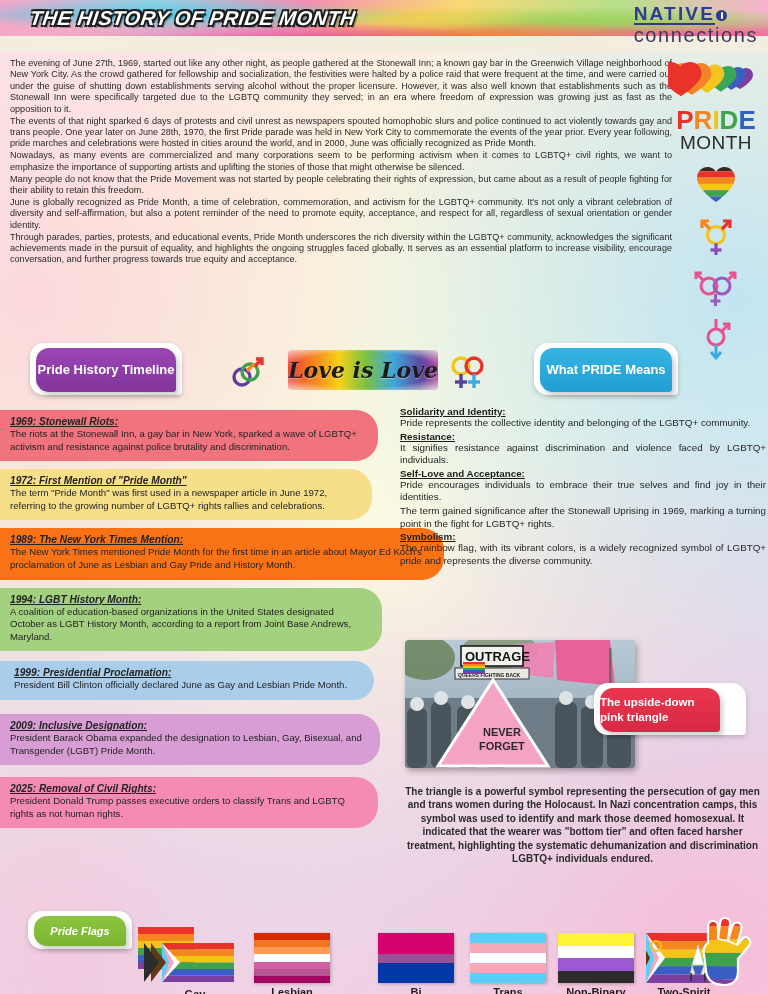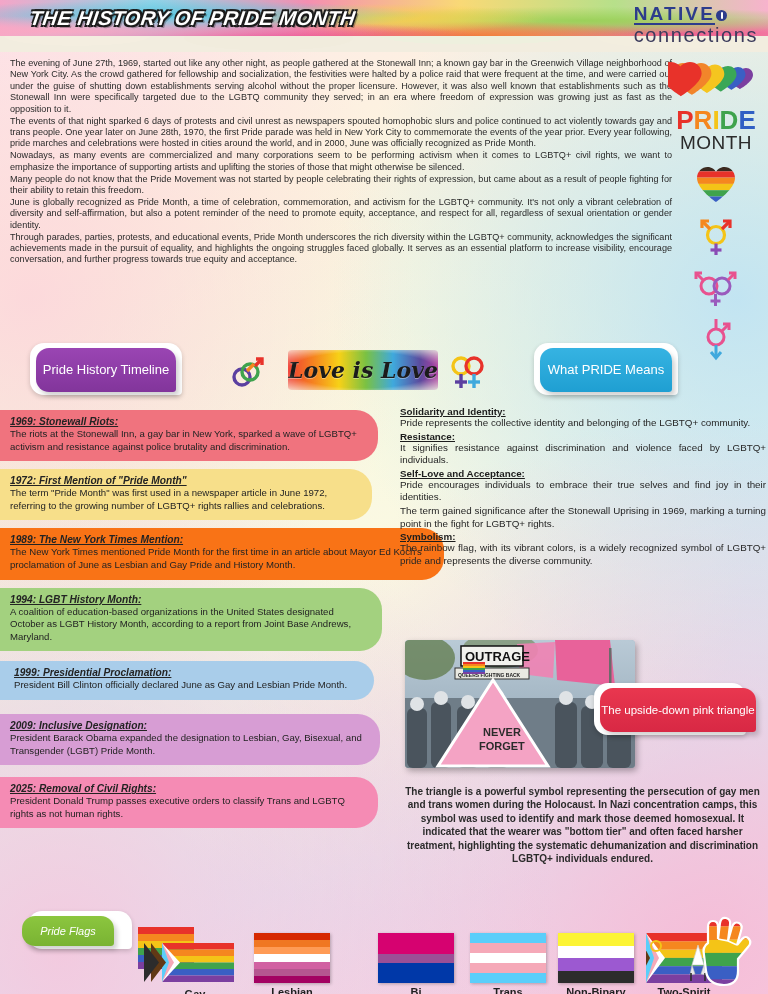--- a/index.html
+++ b/index.html
@@ -74,37 +74,37 @@
   .pride-word span:nth-child(1){color:#e8322a}
   .pride-word span:nth-child(2){color:#f5871f}
   .pride-word span:nth-child(3){color:#f4c417}
   .pride-word span:nth-child(4){color:#3fa34d}
   .pride-word span:nth-child(5){color:#2f5fc4}
   .month-word{ font-size:19px; color:#2b2b2b; letter-spacing:.5px; line-height:19px;}
   .rail-icon{ margin-top:12px; height:40px; display:flex; align-items:center; justify-content:center;}
 
   
   .badge{
-    position:absolute; border-radius:13px; color:#fff; font-weight:normal;
-    display:flex; align-items:center; justify-content:center; text-align:center;
+    position:absolute; border-radius:13px; color:#fff; font-weight:bold;
+    display:flex; align-items:center; justify-content:center; text-align:left;
     box-shadow:3px 4px 5px rgba(0,0,0,.18);
     border-bottom-right-radius:3px;
   }
   .badge-shadow{ position:absolute; background:#fff; border-radius:14px;
     box-shadow:0 2px 5px rgba(0,0,0,.18); border-bottom-right-radius:4px;}
   #badge-timeline{ left:36px; top:348px; width:140px; height:44px; background:#8e3ba7;
     background:linear-gradient(180deg,#9a45b3,#82359b); font-size:13px; line-height:16px;}
   #badge-timeline-bg{ left:30px; top:343px; width:152px; height:52px; }
   #badge-means{ left:540px; top:348px; width:132px; height:44px;
     background:linear-gradient(180deg,#36b3e2,#1f9fd2); font-size:13px; line-height:16px;}
   #badge-means-bg{ left:534px; top:343px; width:144px; height:52px; }
-  #badge-triangle{ left:600px; top:688px; width:156px; height:44px;
+  #badge-triangle{ left:600px; top:688px; width:120px; height:44px;
     background:linear-gradient(180deg,#e9374f,#d82844); font-size:11.5px; line-height:15px;}
   #badge-triangle-bg{ left:594px; top:683px; width:152px; height:52px;}
-  #badge-flags{ left:22px; top:916px; width:92px; height:30px;
+  #badge-flags{ left:34px; top:916px; width:92px; height:30px;
     background:linear-gradient(180deg,#8cc63f,#79b332); font-size:11px; font-style:italic;}
   #badge-flags-bg{ left:28px; top:911px; width:104px; height:38px;}
 
   
   .lil{ position:absolute; left:288px; top:350px; width:150px; height:40px;
     background:linear-gradient(90deg,#ef3e36 0%,#f5831f 17%,#f7d117 34%,#7ac143 52%,#3fa9dd 70%,#5b4b9e 88%,#b03fa0 100%);
     border-radius:3px; display:flex; align-items:center; justify-content:center;
     -webkit-mask-image:radial-gradient(ellipse 78% 72% at 50% 50%, #000 62%, transparent 100%);
             mask-image:radial-gradient(ellipse 78% 72% at 50% 50%, #000 62%, transparent 100%);
   }

